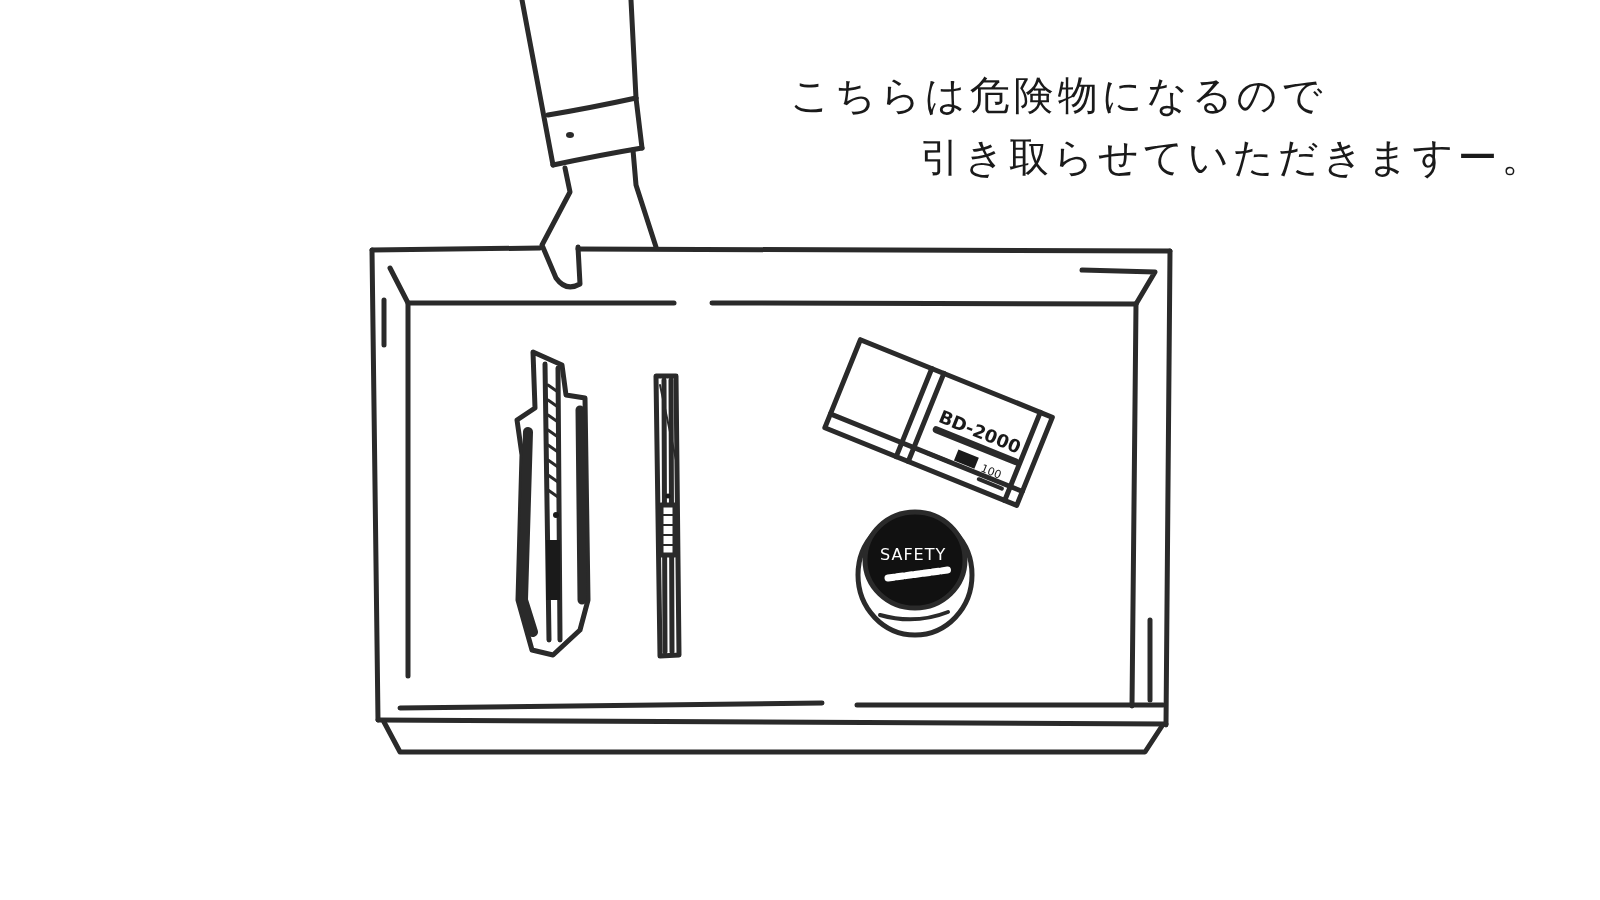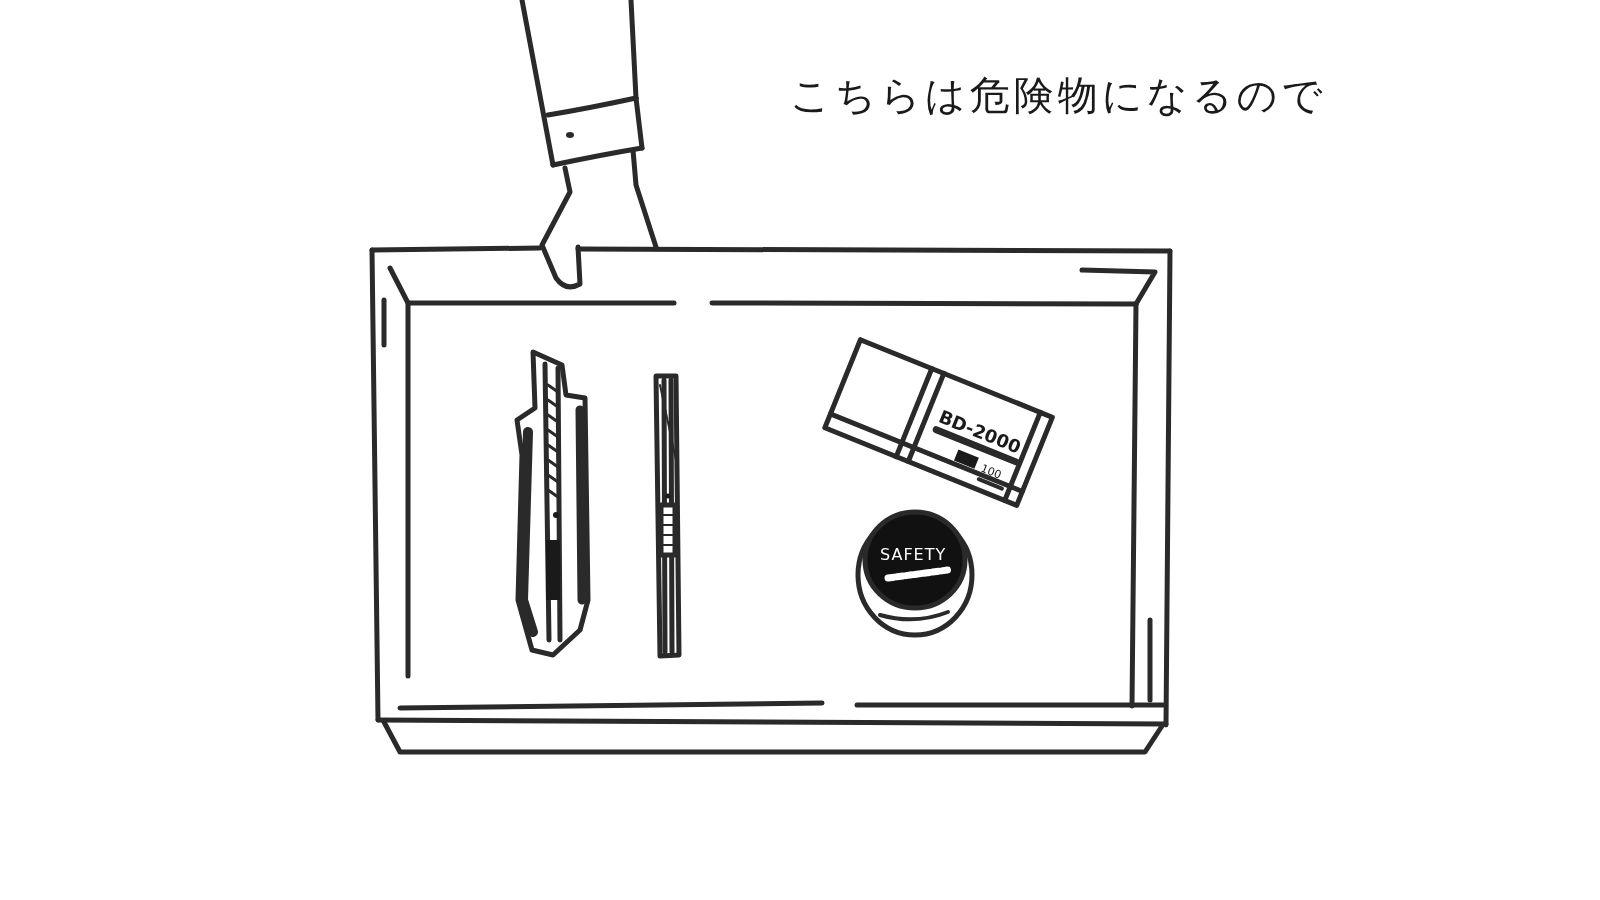--- a/index.html
+++ b/index.html
@@ -17,20 +17,21 @@
     .caption.line1 { left: 790px; top: 68px; }
     .caption.line2 { left: 920px; top: 130px; }
     svg text { font-family: "DejaVu Sans", sans-serif; }
   </style>
 </head>
 <body>
 
 <div id="scene">
 
   <div class="caption line1">こちらは危険物になるので</div>
+  <div class="caption line2">引き取らせていただきますー。</div>
 
   <svg width="1600" height="900" viewBox="0 0 1600 900" xmlns="http://www.w3.org/2000/svg" style="position:absolute;left:0;top:0;">
     <g fill="none" stroke="#2a2a2a" stroke-width="5" stroke-linecap="round" stroke-linejoin="round">
 
       <g>
         <path d="M522 0 L553 165"></path>
         <path d="M631 0 L636 98"></path>
         <path d="M548 115 Q590 108 636 98"></path>
         <path d="M553 165 Q600 155 642 148"></path>
         <path d="M636 98 L642 148"></path>

